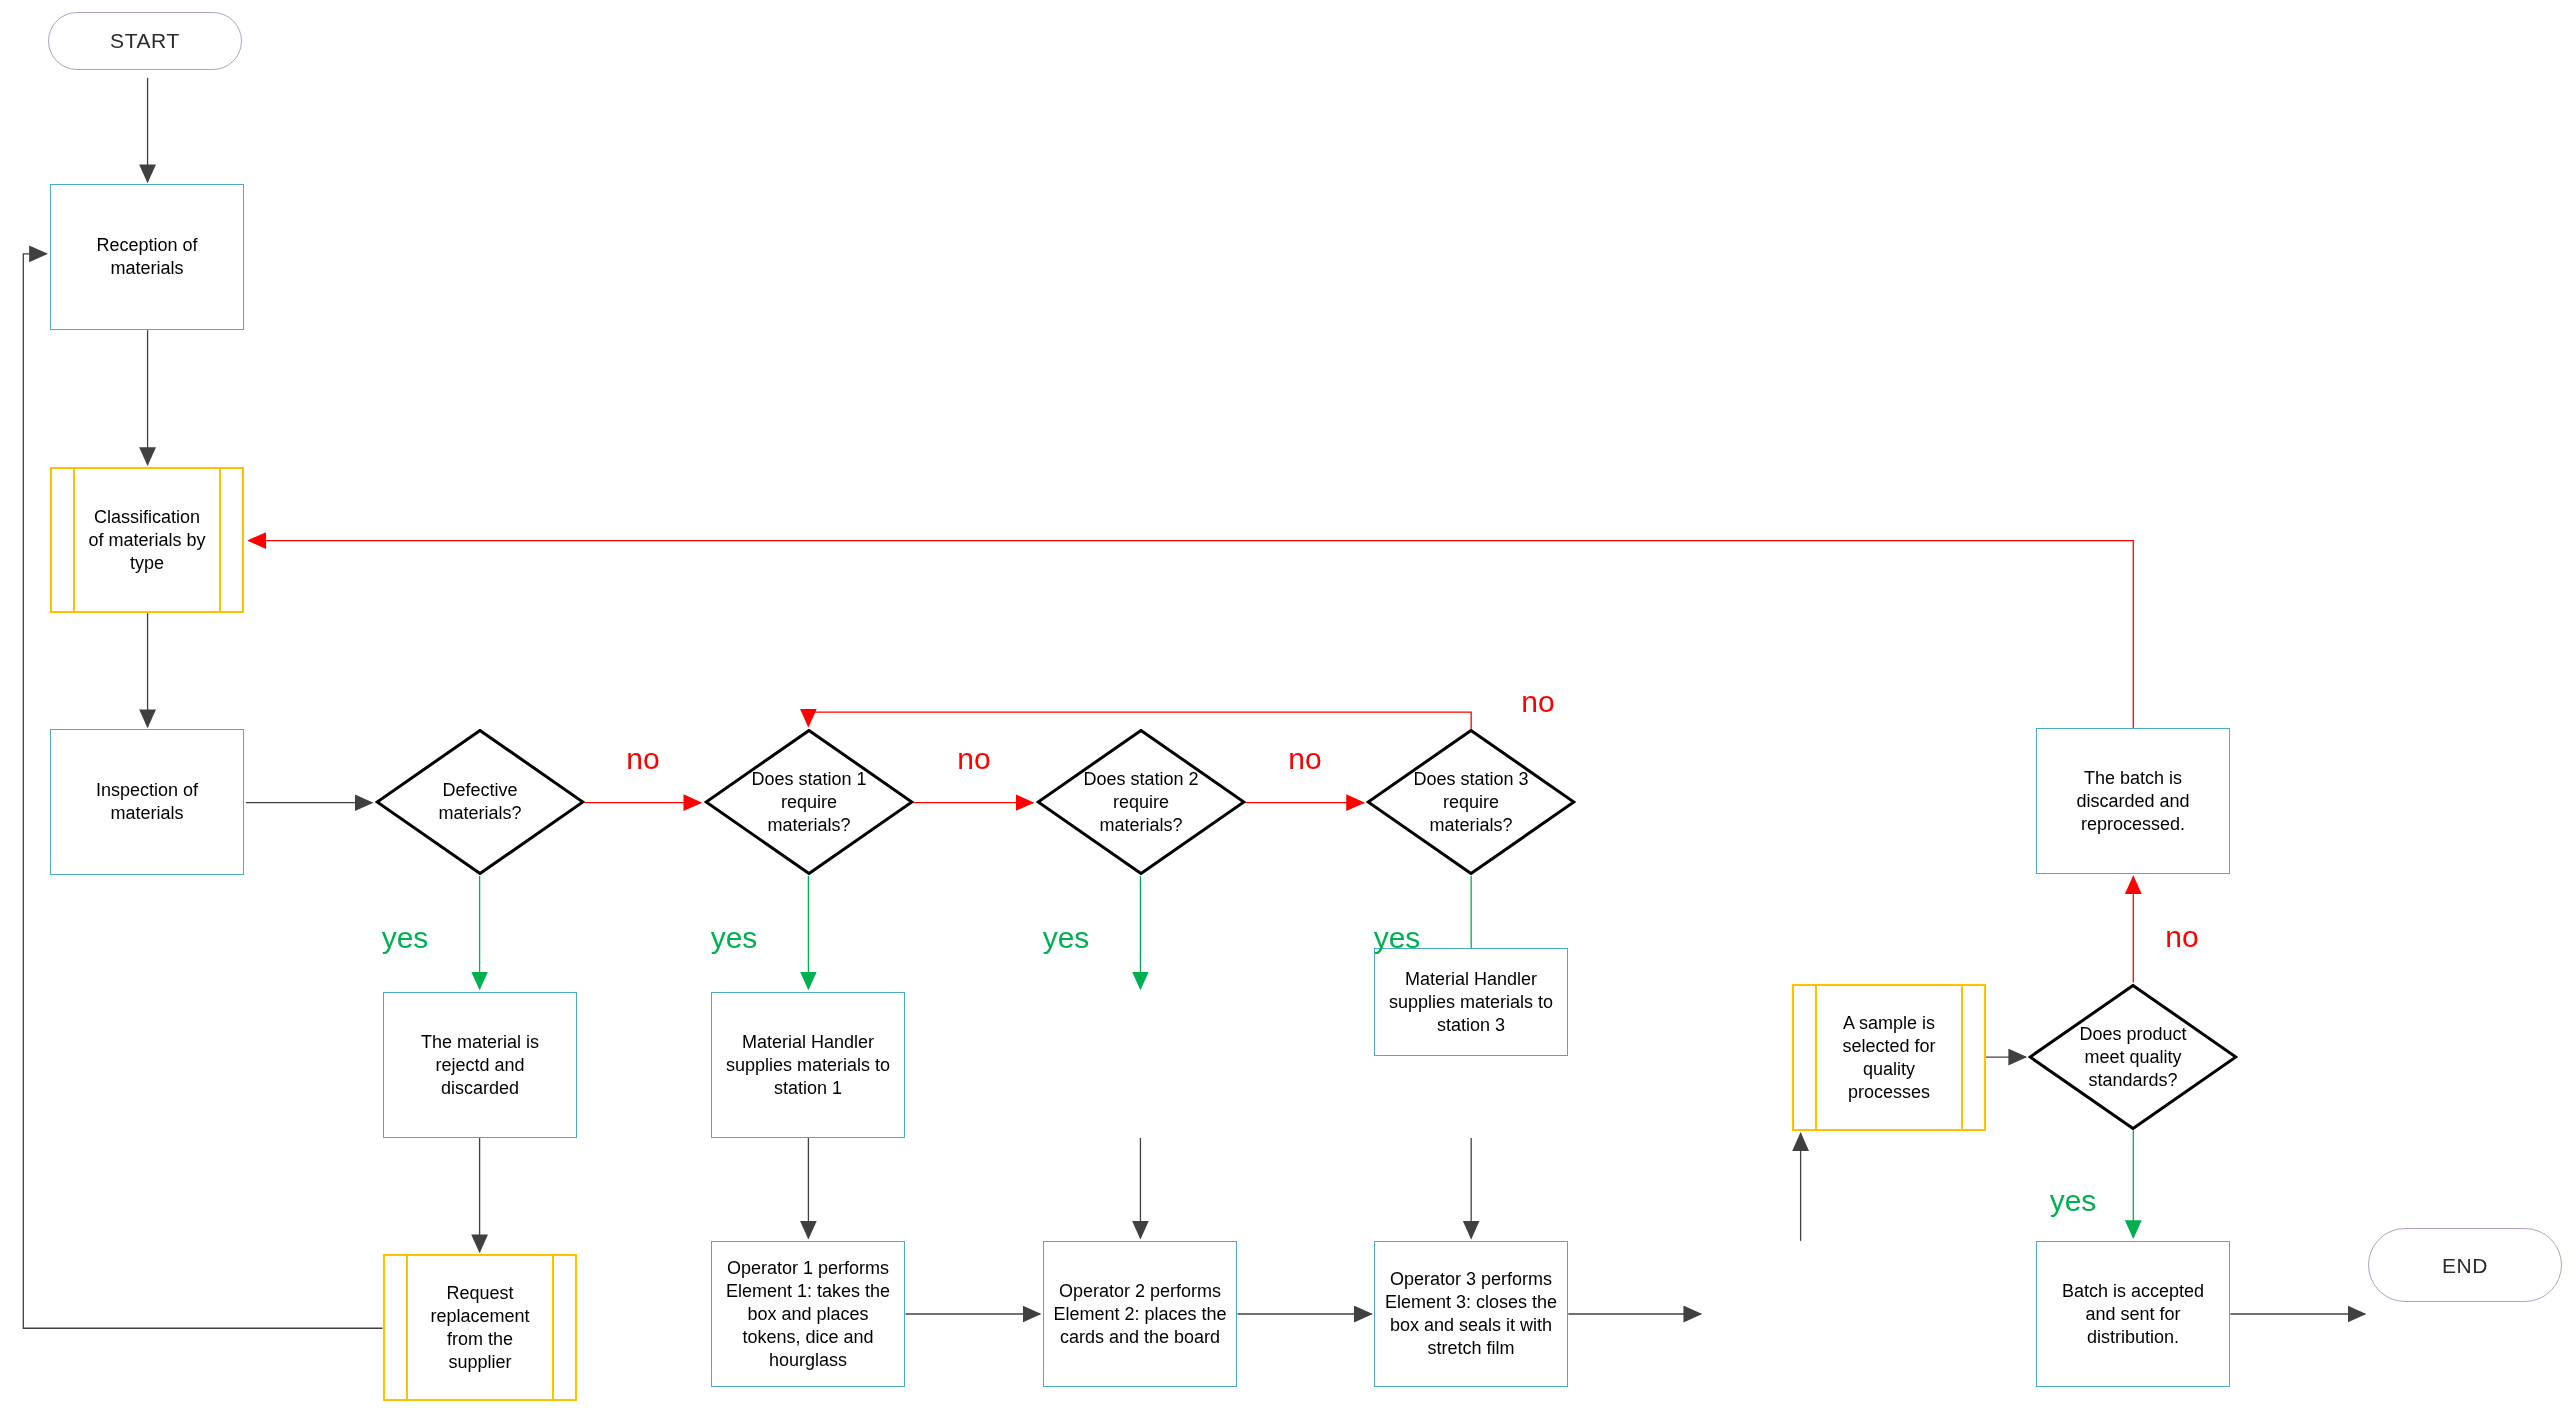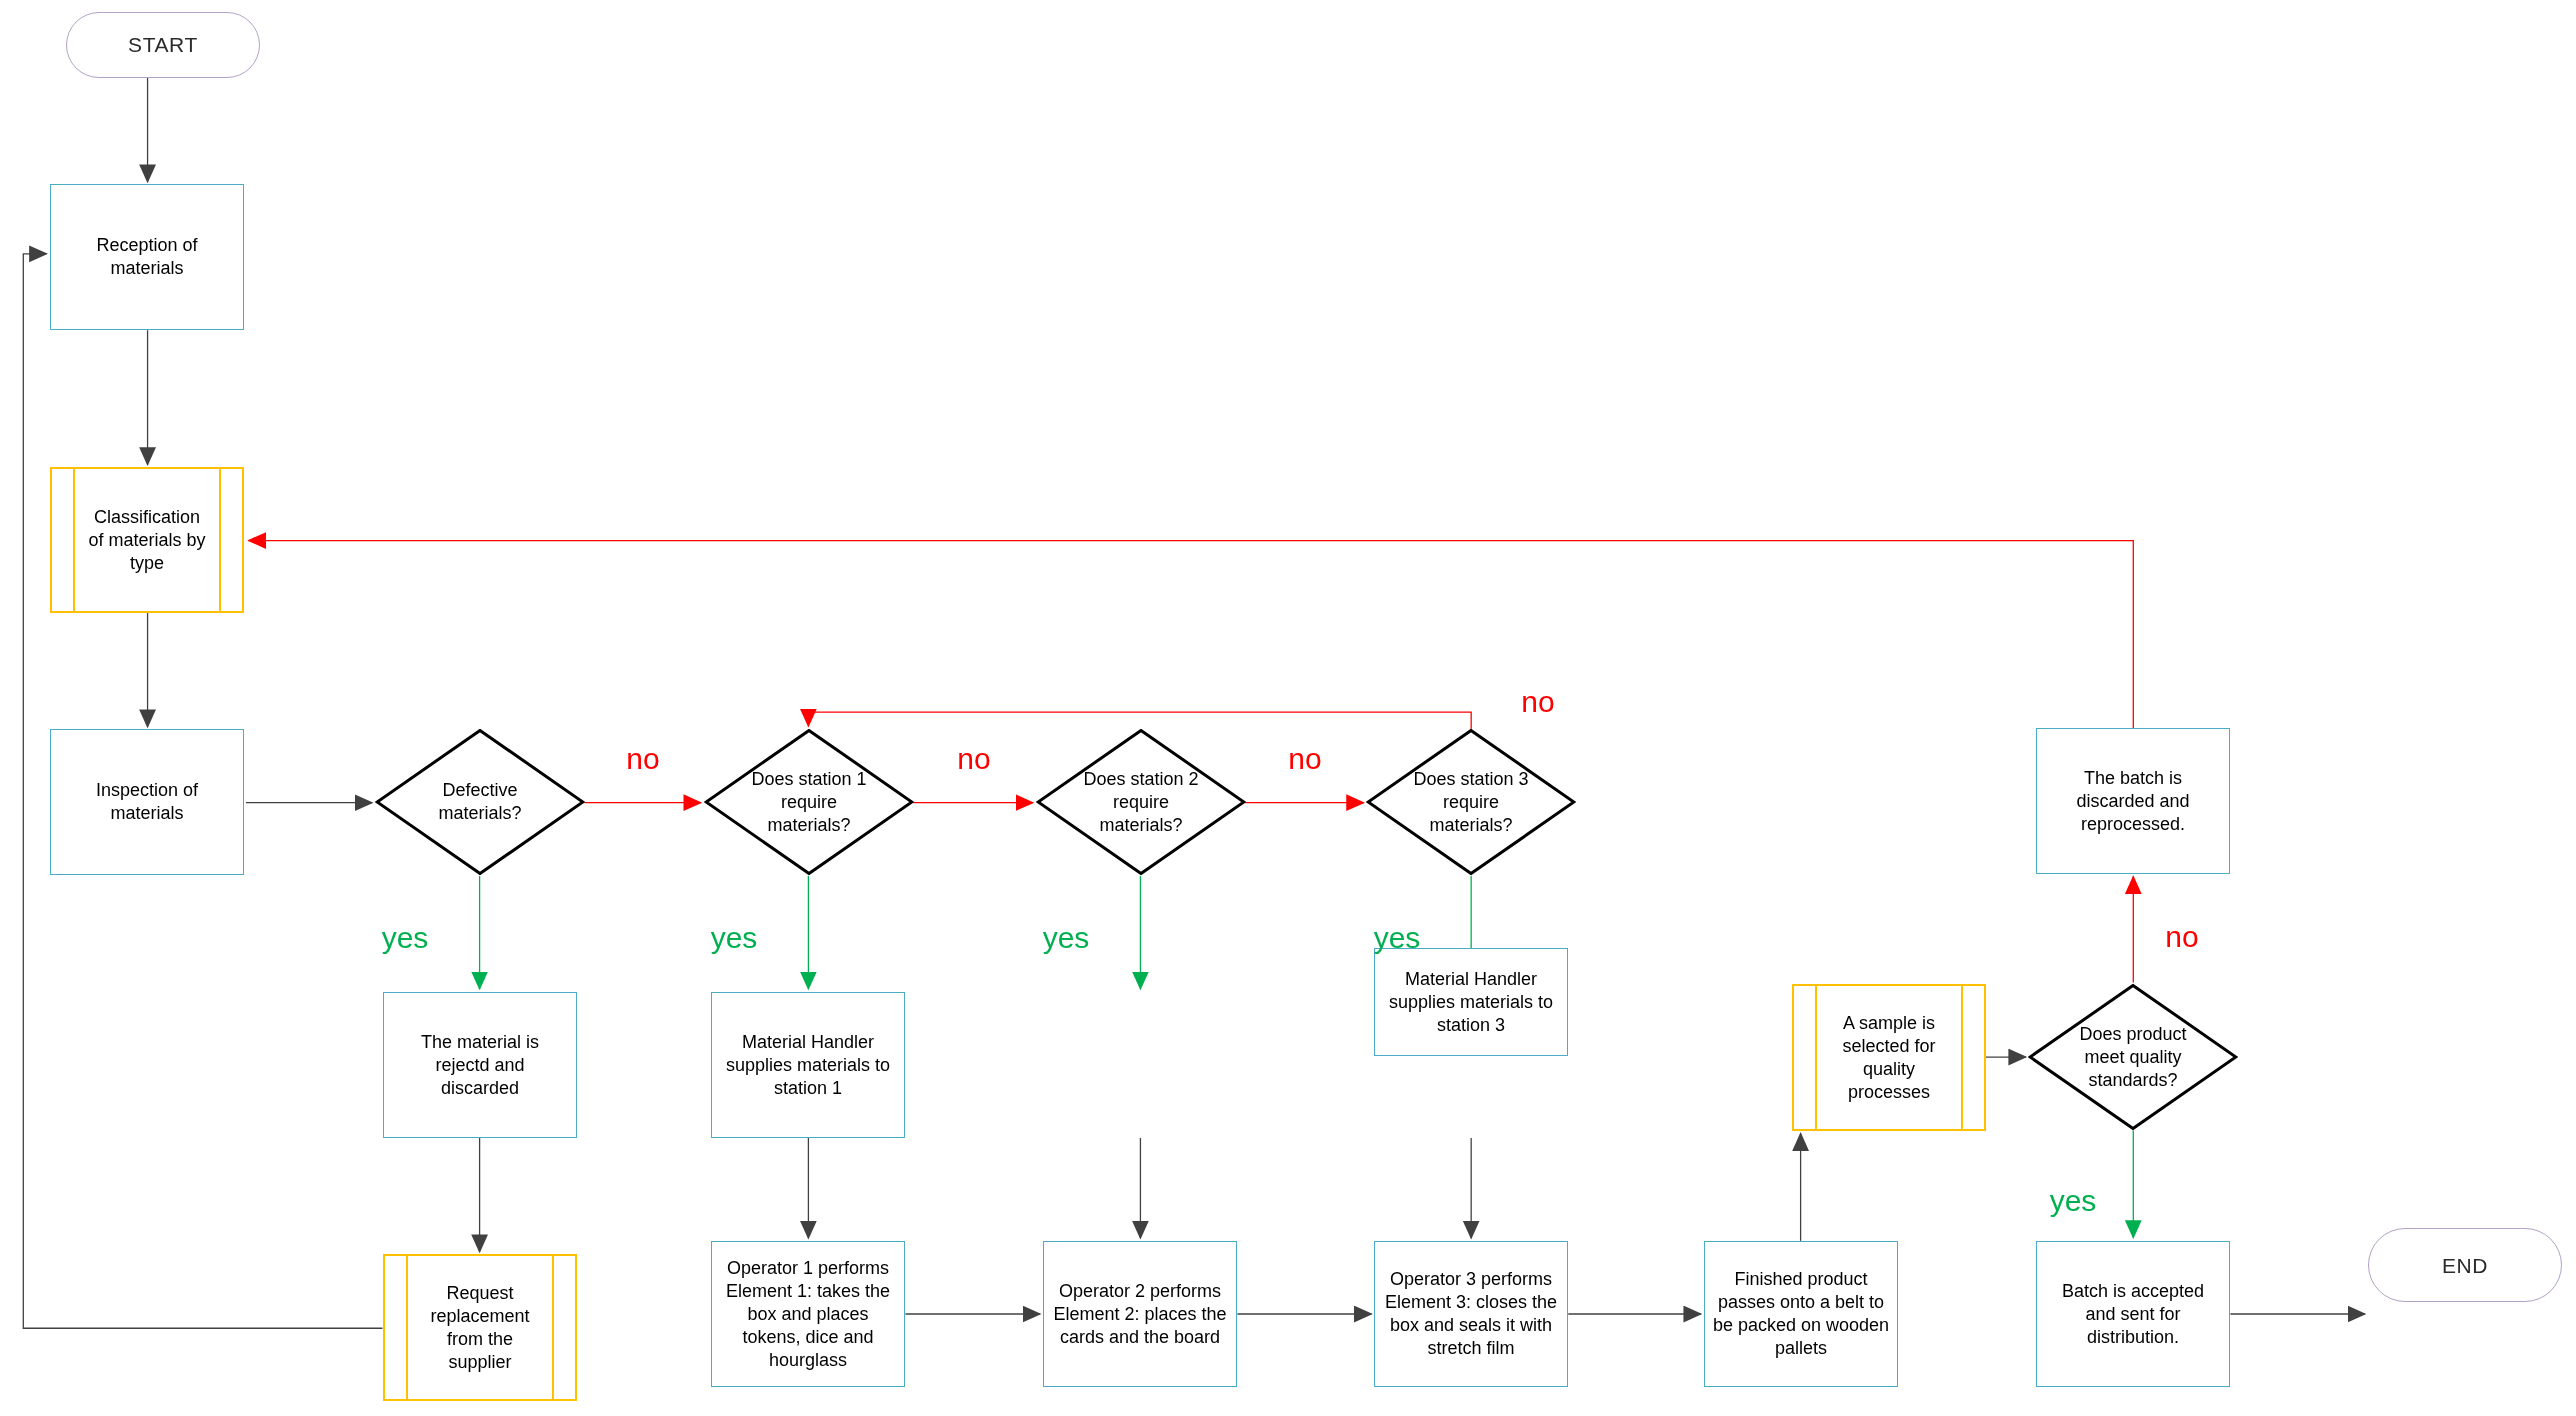--- a/index.html
+++ b/index.html
@@ -73,21 +73,21 @@
     </g>
     <g stroke="#00B050" stroke-width="2" fill="none">
       <path d="M741,1353 V1528" marker-end="url(#mg)"></path>
       <path d="M1249,1353 V1528" marker-end="url(#mg)"></path>
       <path d="M1762,1353 V1528" marker-end="url(#mg)"></path>
       <path d="M2273,1353 V1528" marker-end="url(#mg)"></path>
       <path d="M3296,1746 V1912" marker-end="url(#mg)"></path>
     </g>
   </svg>
 
-  <div class="node pill" style="left:66px;top:11.7px;width:194px;height:66px">
+  <div class="node pill" style="left:48px;top:11.7px;width:194px;height:58px">
     <span class="lbl">START</span>
   </div>
   <div class="node pill" style="left:2368px;top:1228px;width:194px;height:74px">
     <span class="lbl">END</span>
   </div>
 
   <div class="node proc" style="left:50px;top:184px;width:194px;height:146px">
     <span class="lbl">Reception of materials</span>
   </div>
   <div class="node proc" style="left:50px;top:729px;width:194px;height:146px">
@@ -106,23 +106,20 @@
     <span class="lbl">Material Handler supplies materials to station 3</span>
   </div>
   <div class="node proc" style="left:711px;top:1241px;width:194px;height:146px">
     <span class="lbl" style="width:94%">Operator 1 performs Element 1: takes the box and places tokens, dice and hourglass</span>
   </div>
   <div class="node proc" style="left:1043px;top:1241px;width:194px;height:146px">
     <span class="lbl" style="width:94%">Operator 2 performs Element 2: places the cards and the board</span>
   </div>
   <div class="node proc" style="left:1374px;top:1241px;width:194px;height:146px">
     <span class="lbl" style="width:94%">Operator 3 performs Element 3: closes the box and seals it with stretch film</span>
-  </div>
-  <div class="node proc" style="left:1704px;top:1241px;width:194px;height:146px">
-    <span class="lbl" style="width:94%">Finished product passes onto a belt to be packed on wooden pallets</span>
   </div>
   <div class="node proc" style="left:2036px;top:1241px;width:194px;height:146px">
     <span class="lbl">Batch is accepted and sent for distribution.</span>
   </div>
 
   <div class="node predef" style="left:50px;top:467px;width:194px;height:146px">
     <span class="lbl">Classification of materials by type</span>
   </div>
   <div class="node predef" style="left:1792px;top:984px;width:194px;height:147px">
     <span class="lbl">A sample is selected for quality processes</span>

